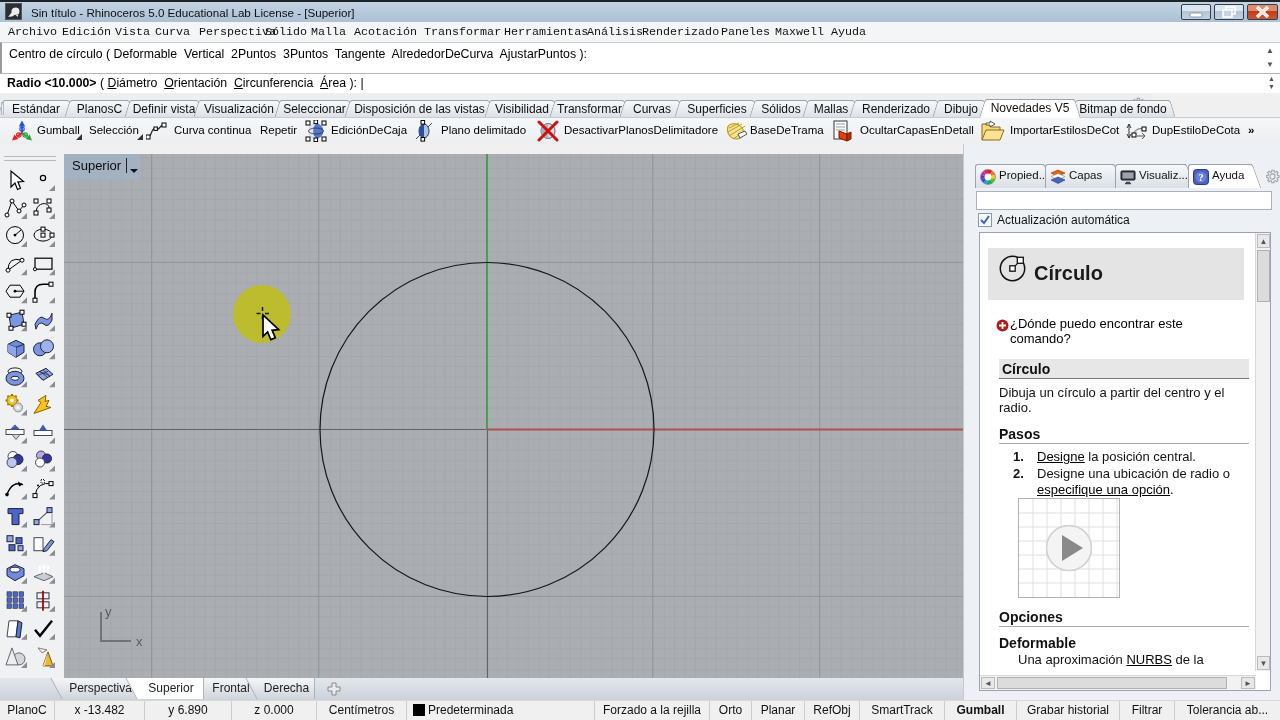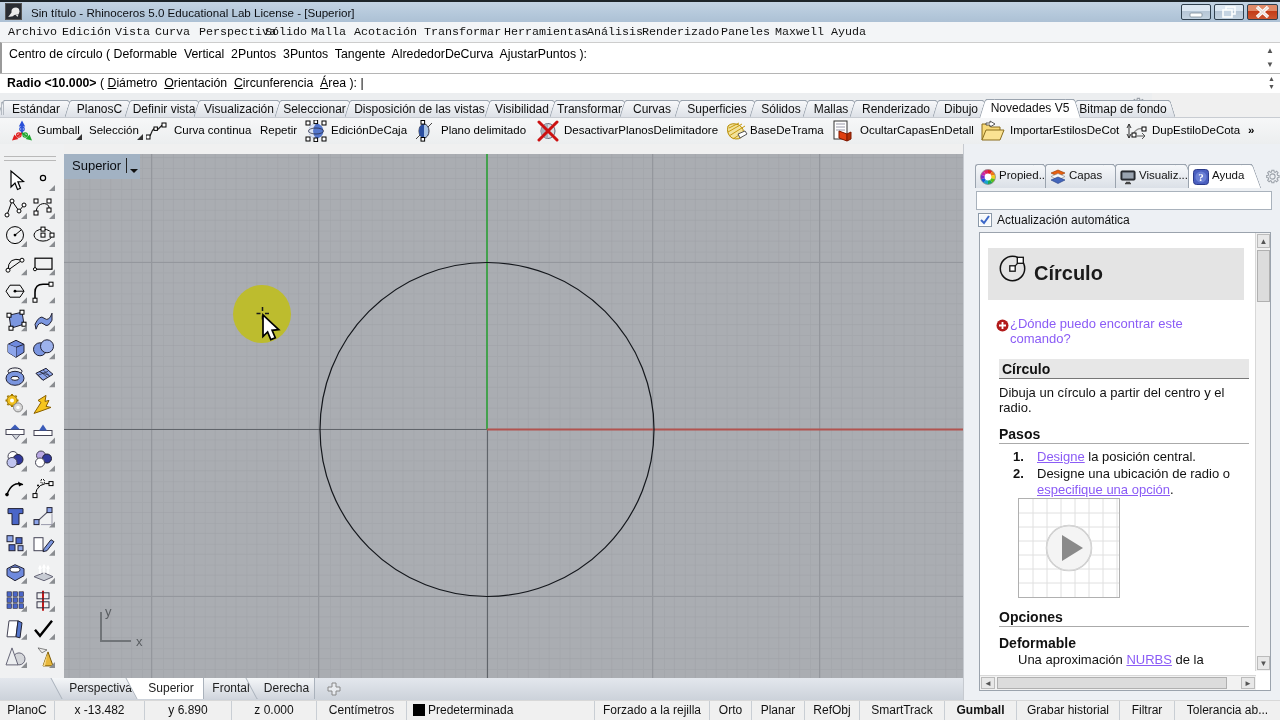--- a/index.html
+++ b/index.html
@@ -64,21 +64,21 @@
 .rtab::after { content:""; z-index:-1; position:absolute; right:-5px; top:-1px; bottom:0; width:11px; background:inherit; border-right:1px solid #9aa3ae; border-top:1px solid #9aa3ae; border-radius:0 3px 0 0; transform:skewX(20deg); }
 .rtab.active { background:#fff; z-index:2; }
 .rtab span, .rtab svg { z-index:1; }
 .searchbox { position:absolute; left:12px; top:47px; width:296px; height:19px; background:#fff; border:1px solid #a9b2bc; }
 .chkrow { position:absolute; left:14px; top:69px; font-size:12px; color:#111; }
 .helpbox { position:absolute; left:15px; top:88px; width:292px; height:459px; background:#fff; border:1px solid #9ba3ad; }
 
 
 .hhead { position:absolute; left:8px; top:15px; width:256px; height:52px; background:#e4e4e4; }
 .hhead .big { position:absolute; left:46px; top:14px; font-size:20px; font-weight:bold; color:#1a1a1a; }
-.redlink { color:#8b5cf6; }
+.redlink { color:#000000; }
 .hsection { font-weight:bold; font-size:14px; color:#111; }
 
 
 .vptabs { position:absolute; left:0; top:678px; width:1280px; height:22px; background:linear-gradient(#e3e7ed,#ccd2da); }
 .vptab { position:absolute; z-index:1; top:0; height:21px; background:linear-gradient(#f4f6f8,#d0d5dd); font-size:12px; color:#222; text-align:center; line-height:20px; border-right:1px solid #aab2bc; }
 .vptab::before { content:""; z-index:-1; position:absolute; left:-8px; top:0; bottom:0; width:17px; background:inherit; border-left:1px solid #aab2bc; transform:skewX(28deg); }
 .vptab.active { background:#fff; z-index:2; }
 
 
 .statusbar { position:absolute; left:0; top:700px; width:1280px; height:20px; background:#f0f0f0; border-top:1px solid #d8d8d8; font-size:12px; color:#111; }

